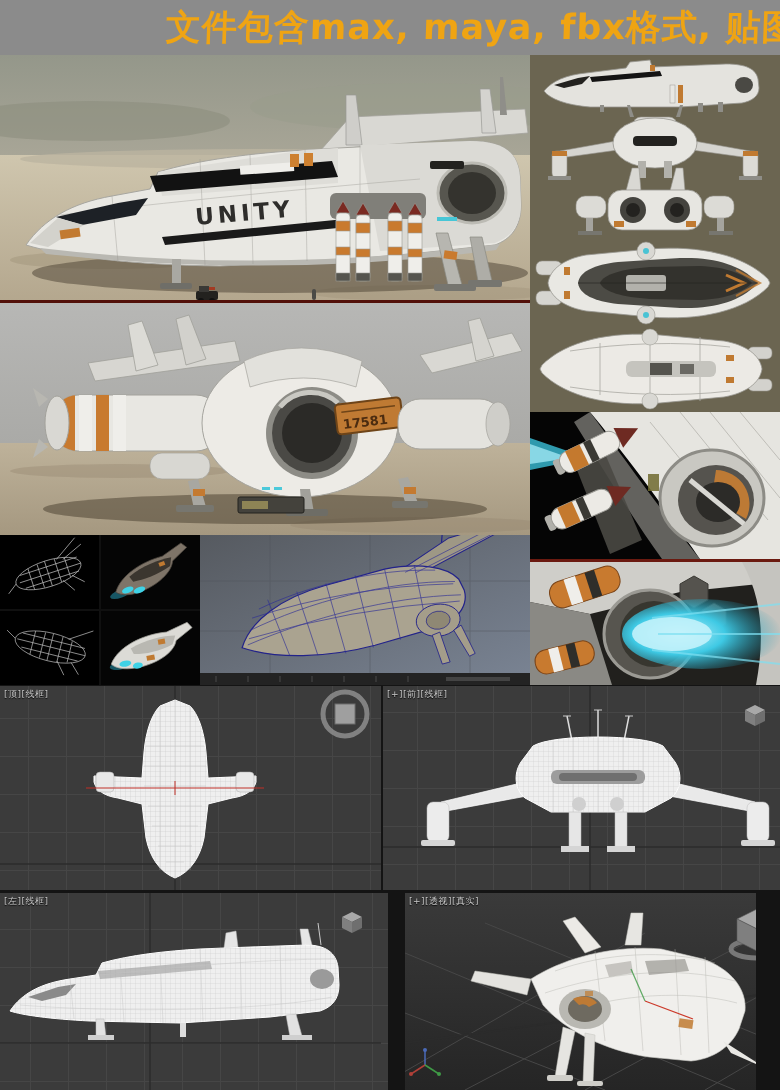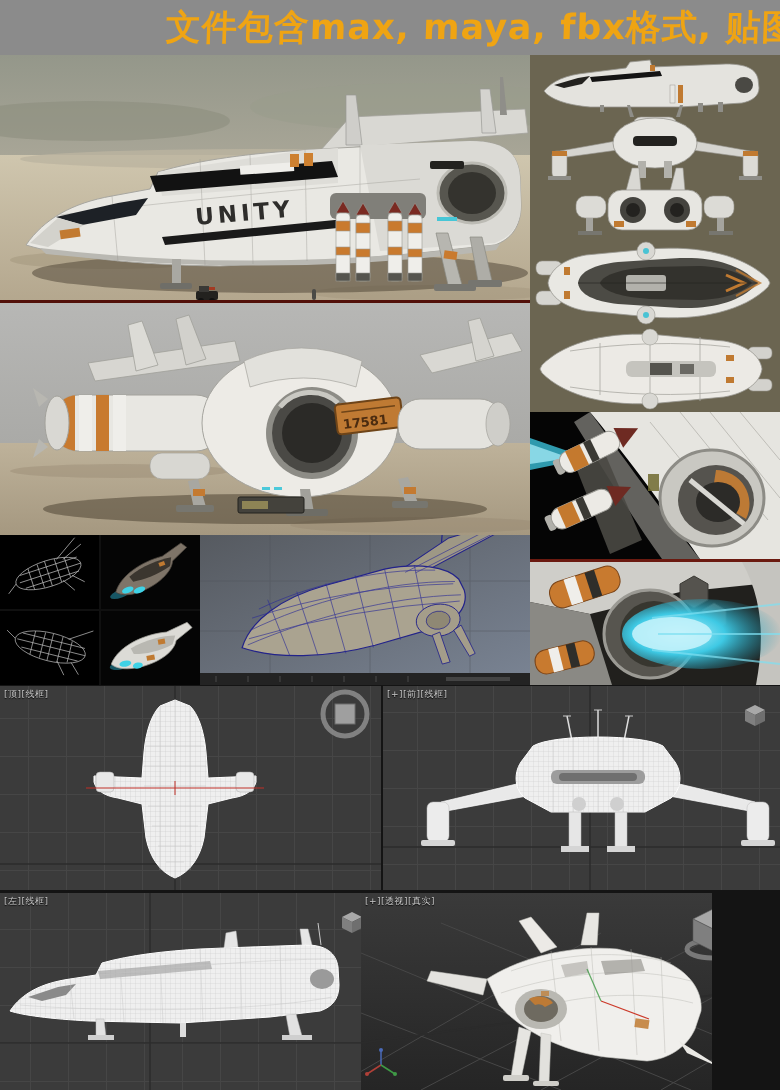--- a/index.html
+++ b/index.html
@@ -544,21 +544,21 @@
         <rect x="180" y="130" width="6" height="14" fill="#ddd"></rect>
       </g>
       <g transform="translate(352,30)">
         <path d="M0 -11 L10 -6 L0 -1 L-10 -6 Z" fill="#a8a8a8"></path>
         <path d="M-10 -6 L0 -1 L0 10 L-10 5 Z" fill="#7f7f7f"></path>
         <path d="M10 -6 L0 -1 L0 10 L10 5 Z" fill="#6f6f6f"></path>
       </g>
     </svg>
   </div>
 
-  <div class="panel" style="left:361px;top:893px;width:351px;height:197px;background:#14532d;">
+  <div class="panel" style="left:405px;top:893px;width:351px;height:197px;background:#14532d;">
     <span class="vp-label">[+][透视][真实]</span>
     <svg width="397" height="197" viewBox="0 0 397 197">
       <defs>
         <linearGradient id="d-bg" x1="0" y1="0" x2="0" y2="1">
           <stop offset="0" stop-color="#3a3a3a"></stop>
             <stop offset="1" stop-color="#252525"></stop>
         </linearGradient>
       </defs>
       <rect width="397" height="197" fill="url(#d-bg)"></rect>
       <g stroke="#474747" stroke-width="1">

